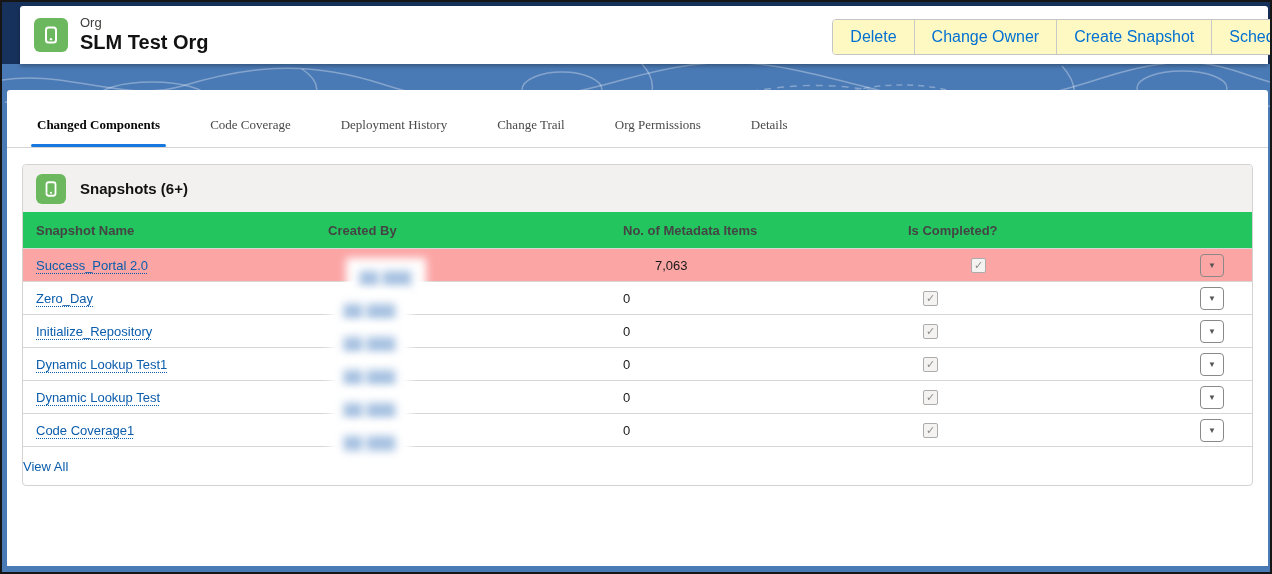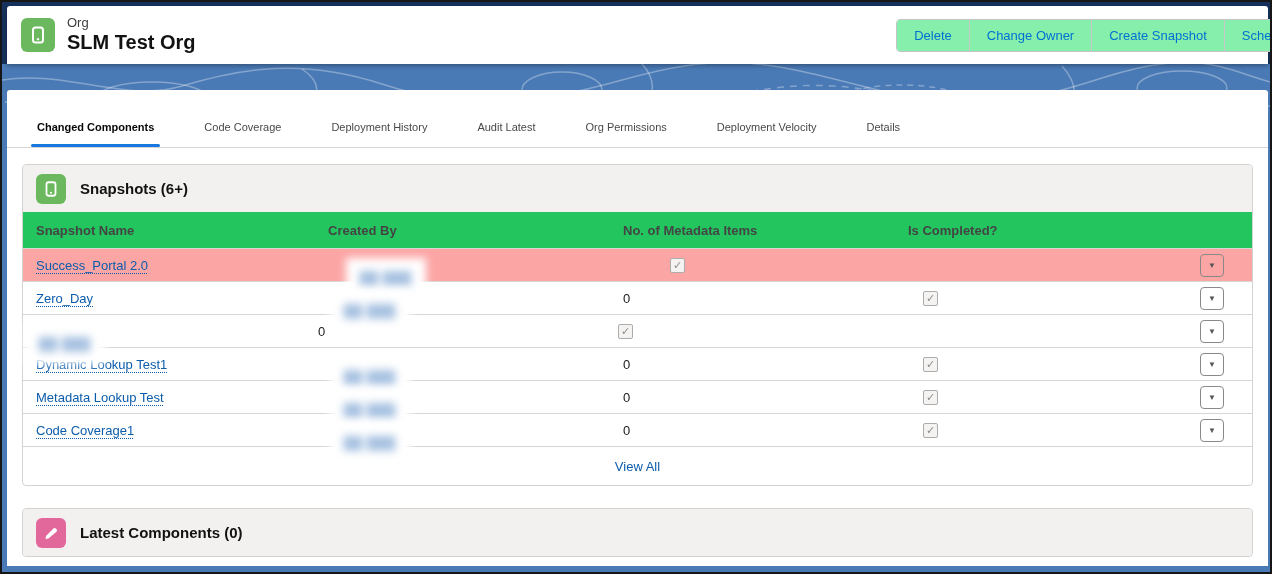--- a/index.html
+++ b/index.html
@@ -6,55 +6,55 @@
   body { font-family:"Liberation Sans", sans-serif; background:#888; }
   .frame {
     position:relative; width:1272px; height:574px;
     border:2px solid #161616; background:#16325c; overflow:hidden;
   }
   .bg-banner { position:absolute; left:0; top:62px; right:0; bottom:0; background:#4a7ab5; }
   .bg-banner svg { position:absolute; left:0; top:0; }
 
   
   .header-card {
-    position:absolute; left:5px; right:2px; top:4px; height:58px;
+    position:absolute; left:18px; right:2px; top:4px; height:58px;
     background:#fff; border-radius:3px 3px 0 0;
     box-shadow:0 2px 4px rgba(0,0,0,.3);
     display:flex; align-items:center; padding:0 14px;
   }
   .entity-icon {
     width:34px; height:34px; border-radius:6px; background:#6cb85e;
     display:flex; align-items:center; justify-content:center; flex:0 0 auto;
   }
   .header-titles { margin-left:12px; line-height:1.15; }
   .entity-label { font-size:13px; color:#3e3e3c; }
   .page-title { font-size:20px; font-weight:bold; color:#121212; }
   .action-group {
     position:absolute; right:-46px; top:13px; display:flex;
     border:1px solid #c5c5c5; border-radius:4px; background:#fff; overflow:hidden;
   }
   .action-btn {
-    background:#86efac; border:none; border-left:1px solid #c9c9c9;
-    color:#0070d2; font-size:13px; font-family:inherit;
+    background:#fef9c3; border:none; border-left:1px solid #c9c9c9;
+    color:#0070d2; font-size:16px; font-family:inherit;
     padding:8px 17px; cursor:pointer; white-space:nowrap;
   }
   .action-btn:first-child { border-left:none; }
 
   
   .main-panel {
     position:absolute; left:5px; right:2px; top:88px; bottom:6px;
     background:#fff; border-radius:3px 3px 0 0; overflow:hidden;
   }
   .tabbar {
     display:flex; align-items:flex-end; height:58px;
     border-bottom:1px solid #d8d6d4; padding:0 28px;
   }
   .tab {
-    font-size:11px; color:#494949; padding:0 2px 14px 2px; margin-right:46px;
-    position:relative; white-space:nowrap; cursor:pointer;
+    font-size:13px; color:#494949; padding:0 2px 14px 2px; margin-right:46px;
+    position:relative; white-space:nowrap; cursor:pointer;font-family:Liberation Serif, serif;
   }
   .tab.active { font-weight:bold; color:#080707; }
   .tab.active::after {
     content:""; position:absolute; left:-4px; right:-4px; bottom:0;
     height:3px; background:#1779e0; border-radius:2px;
   }
 
   
   .card {
     margin:16px 15px 0 15px; border:1px solid #d5d3d1; border-radius:4px;
@@ -95,21 +95,21 @@
   .checkbox {
     width:15px; height:15px; margin-left:15px; border:1px solid #aeacaa; border-radius:2px;
     background:#f4f3f2; display:flex; align-items:center; justify-content:center;
     font-size:11px; color:#8f8d8a; line-height:1;
   }
   .row-menu-btn {
     width:24px; height:23px; border:1px solid #8b8987; border-radius:4px; background:transparent;
     display:flex; align-items:center; justify-content:center; cursor:pointer;
     font-size:8px; color:#555; padding:0;
   }
-  .view-all-row { height:38px; display:flex; align-items:center; justify-content:center; }
+  .view-all-row { height:38px; display:flex; align-items:center; }
   .view-all-link { font-size:13px; color:#0b5cab; cursor:pointer; }
 
   .card.collapsed { margin-top:22px; }
   .card.collapsed .card-header { border-radius:4px; }
 </style>
 </head>
 <body>
 
 <div class="frame">
 
@@ -146,23 +146,22 @@
       <button class="action-btn">Schedule</button>
     </div>
   </div>
 
   <div class="main-panel">
 
     <div class="tabbar">
       <div class="tab active">Changed Components</div>
       <div class="tab">Code Coverage</div>
       <div class="tab">Deployment History</div>
-      <div class="tab">Audit Latest</div>
+      <div class="tab">Change Trail</div>
       <div class="tab">Org Permissions</div>
-      <div class="tab">Deployment Velocity</div>
       <div class="tab">Details</div>
     </div>
 
     <div class="card">
       <div class="card-header">
         <div class="card-icon green">
           <svg width="18" height="18" viewBox="0 0 24 24">
             <rect x="6" y="3" width="12" height="18" rx="3" fill="none" stroke="#fff" stroke-width="2.4"></rect>
             <circle cx="12" cy="17" r="1.4" fill="#fff"></circle>
           </svg>
@@ -179,20 +178,21 @@
       </div>
 
       <div id="snapshot-rows">
   <div class="trow hover">
     <div class="col-name">
       <span class="snap-link">Success_Portal 2.0</span>
     </div>
     <div class="col-created">
       <span class="redacted">██ ███</span>
     </div>
+    <div class="col-items">7,063</div>
     <div class="col-completed">
       <span class="checkbox">✓</span>
     </div>
     <div class="col-action">
       <button class="row-menu-btn">
         <span>▼</span>
       </button>
     </div>
   </div>
 
@@ -208,20 +208,23 @@
       <span class="checkbox">✓</span>
     </div>
     <div class="col-action">
       <button class="row-menu-btn">
         <span>▼</span>
       </button>
     </div>
   </div>
 
   <div class="trow">
+    <div class="col-name">
+      <span class="snap-link">Initialize_Repository</span>
+    </div>
     <div class="col-created">
       <span class="redacted">██ ███</span>
     </div>
     <div class="col-items">0</div>
     <div class="col-completed">
       <span class="checkbox">✓</span>
     </div>
     <div class="col-action">
       <button class="row-menu-btn">
         <span>▼</span>
@@ -242,21 +245,21 @@
     </div>
     <div class="col-action">
       <button class="row-menu-btn">
         <span>▼</span>
       </button>
     </div>
   </div>
 
   <div class="trow">
     <div class="col-name">
-      <span class="snap-link">Metadata Lookup Test</span>
+      <span class="snap-link">Dynamic Lookup Test</span>
     </div>
     <div class="col-created">
       <span class="redacted">██ ███</span>
     </div>
     <div class="col-items">0</div>
     <div class="col-completed">
       <span class="checkbox">✓</span>
     </div>
     <div class="col-action">
       <button class="row-menu-btn">
@@ -282,25 +285,15 @@
       </button>
     </div>
   </div>
 </div>
 
       <div class="view-all-row">
         <span class="view-all-link">View All</span>
       </div>
     </div>
 
-    <div class="card collapsed">
-      <div class="card-header">
-        <div class="card-icon pink">
-          <svg width="18" height="18" viewBox="0 0 24 24">
-            <path d="M8.6 19.2 L4.6 20 l.8-4.1 9.8-9.8 a2.3 2.3 0 0 1 3.2 0 l.9.9 a2.3 2.3 0 0 1 0 3.2 z" fill="#fff"></path>
-          </svg>
-        </div>
-        <div class="card-title">Latest Components (0)</div>
-      </div>
-    </div>
 
   </div>
 </div>
 
 </body></html>

